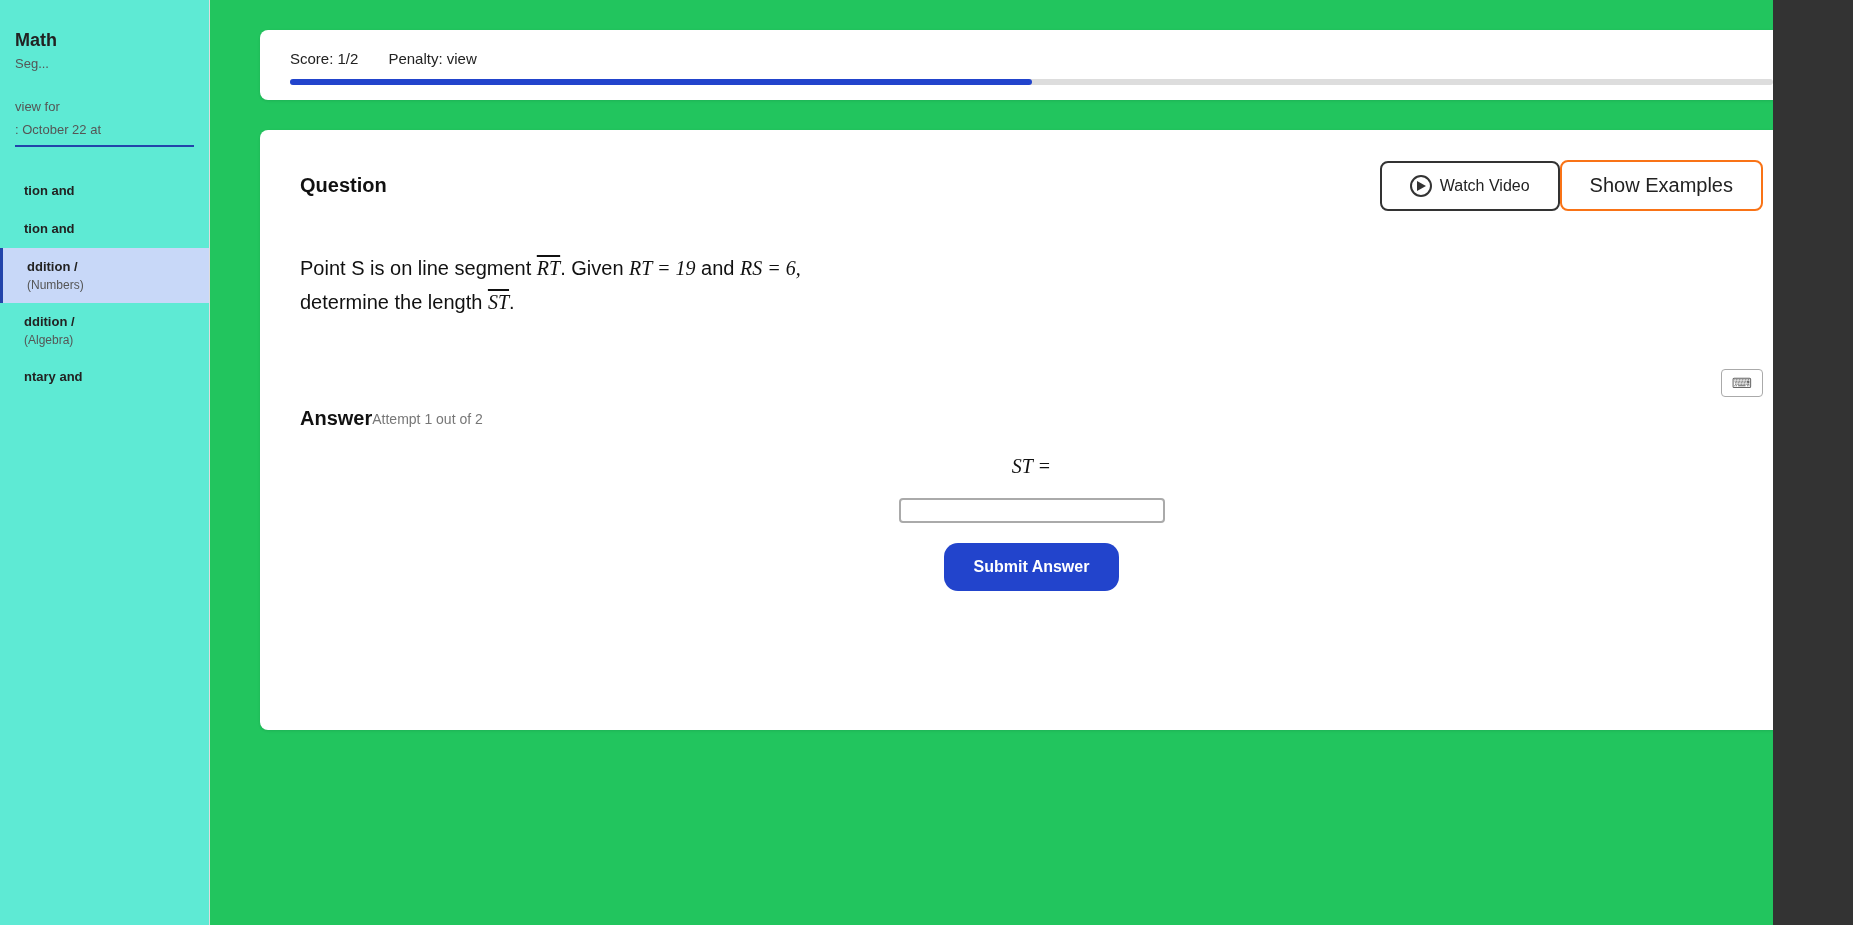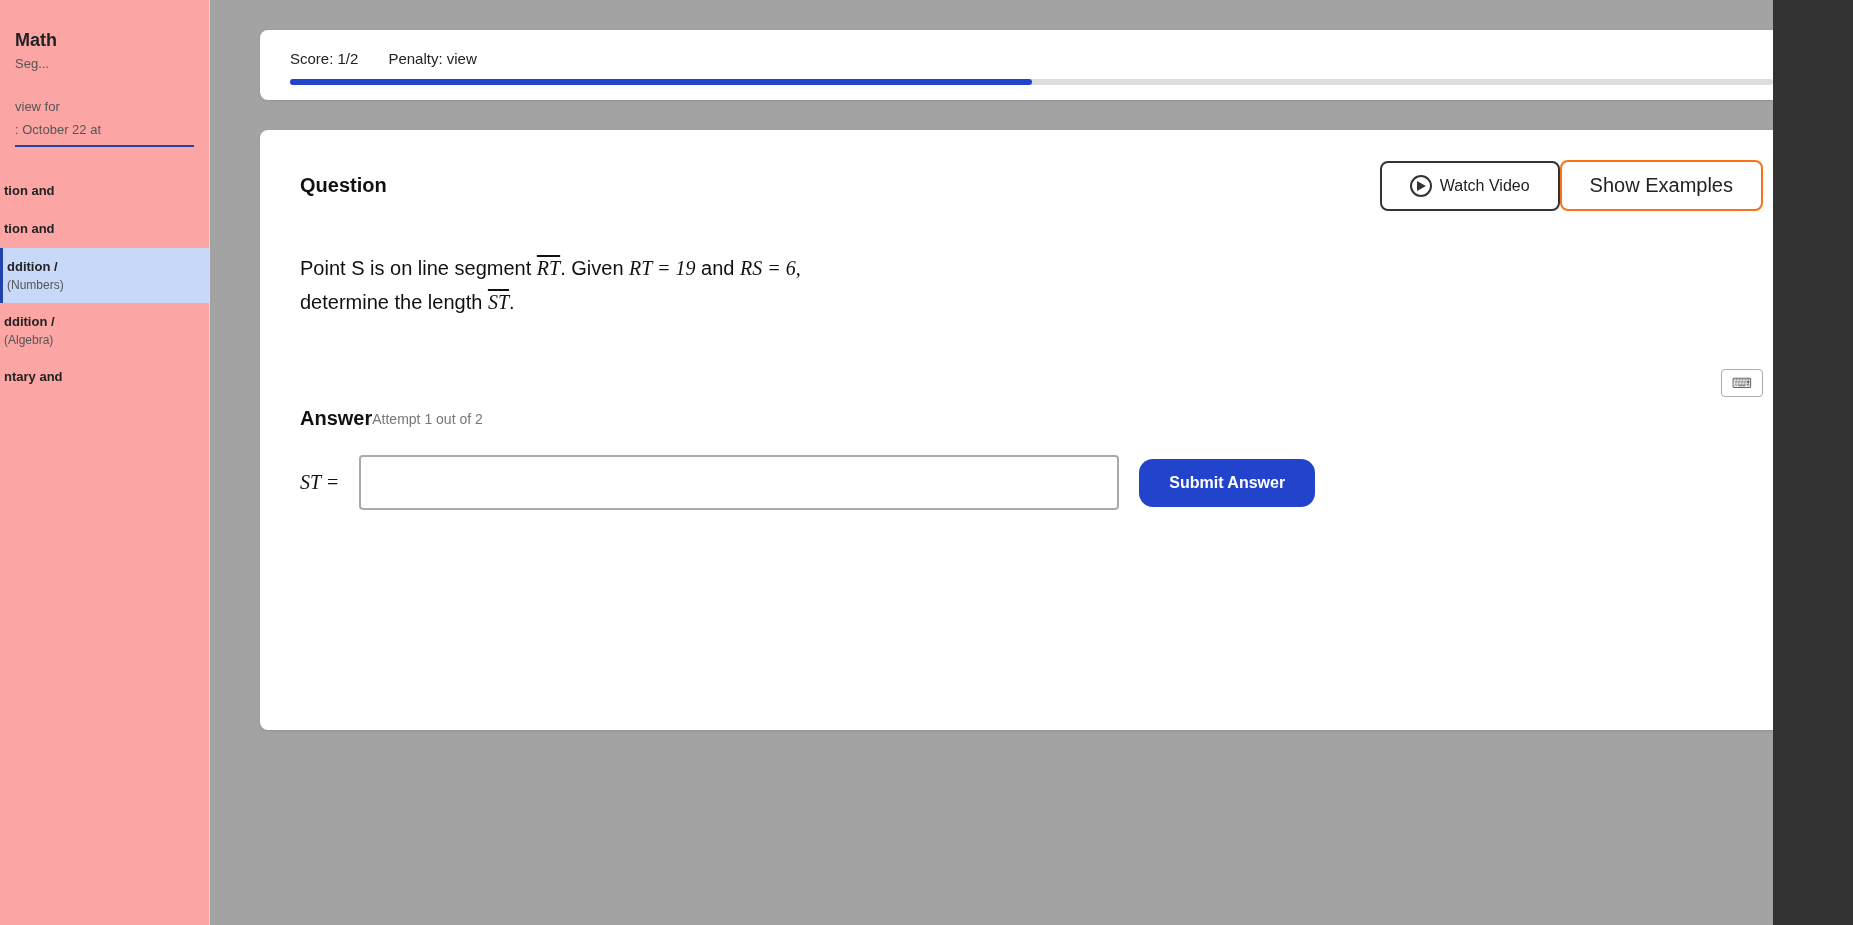--- a/index.html
+++ b/index.html
@@ -7,21 +7,21 @@
       font-family: Arial, sans-serif;
       background: #1a1a1a;
       display: flex;
       width: 1853px;
       height: 925px;
       overflow: hidden;
     }
 
     .sidebar {
       width: 210px;
-      background: #fca5a5;
+      background: #5eead4;
       height: 100%;
       flex-shrink: 0;
       padding: 20px 0;
       border-right: 1px solid #ddd;
     }
 
     .sidebar-section {
       padding: 10px 15px;
     }
 
@@ -38,21 +38,21 @@
       margin-bottom: 8px;
     }
 
     .sidebar-divider {
       height: 2px;
       background: #2244aa;
       margin: 5px 0 15px 0;
     }
 
     .sidebar-item {
-      padding: 10px 4px;
+      padding: 10px 24px;
       font-size: 13px;
       color: #333;
       cursor: pointer;
       line-height: 1.4;
     }
 
     .sidebar-item.active {
       background: #c8d8f8;
       border-left: 3px solid #2244aa;
     }
@@ -63,21 +63,21 @@
       color: #222;
     }
 
     .sidebar-item-sub {
       font-size: 12px;
       color: #555;
     }
 
     .main-content {
       flex: 1;
-      background: #a3a3a3;
+      background: #22c55e;
       height: 100%;
       overflow-y: auto;
       padding: 30px 50px;
     }
 
     .score-bar-container {
       background: white;
       border-radius: 8px;
       padding: 20px 30px 15px 30px;
       margin-bottom: 30px;
@@ -222,20 +222,21 @@
 
     .attempt-text {
       font-size: 14px;
       color: #777;
     }
 
     .answer-row {
       display: flex;
       align-items: center;
       gap: 20px;
+      flex-direction: column;
     }
 
     .answer-eq {
       font-size: 20px;
       font-style: italic;
       font-family: 'Times New Roman', serif;
       color: #111;
       white-space: nowrap;
     }
 

